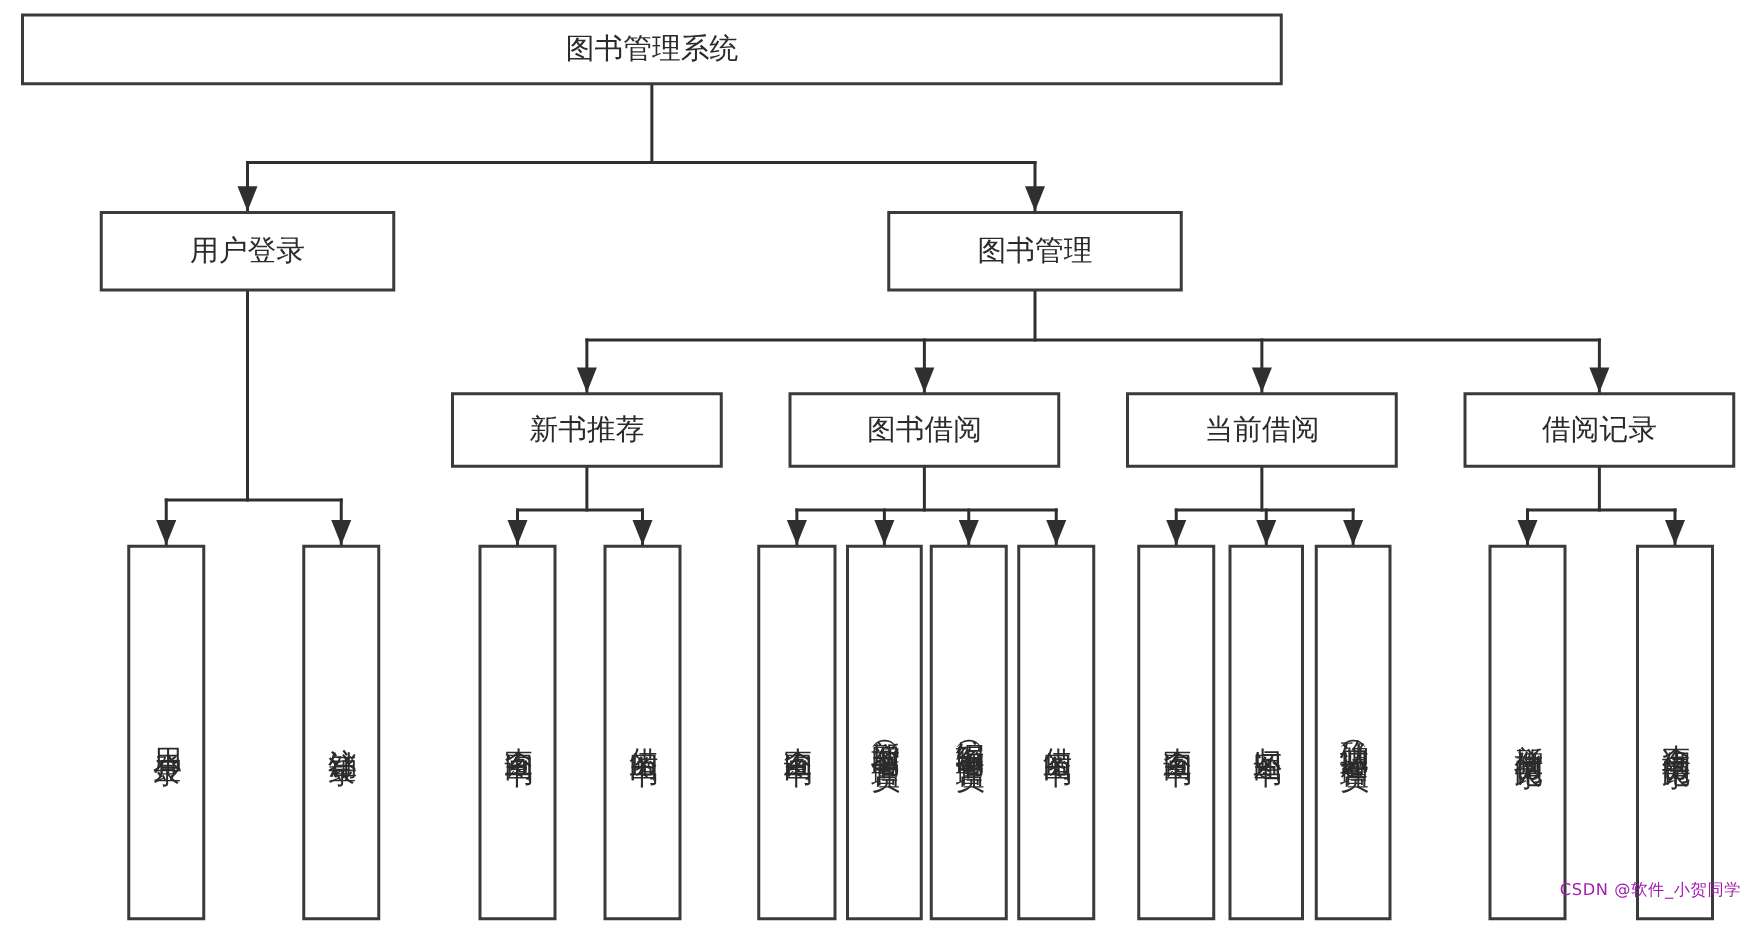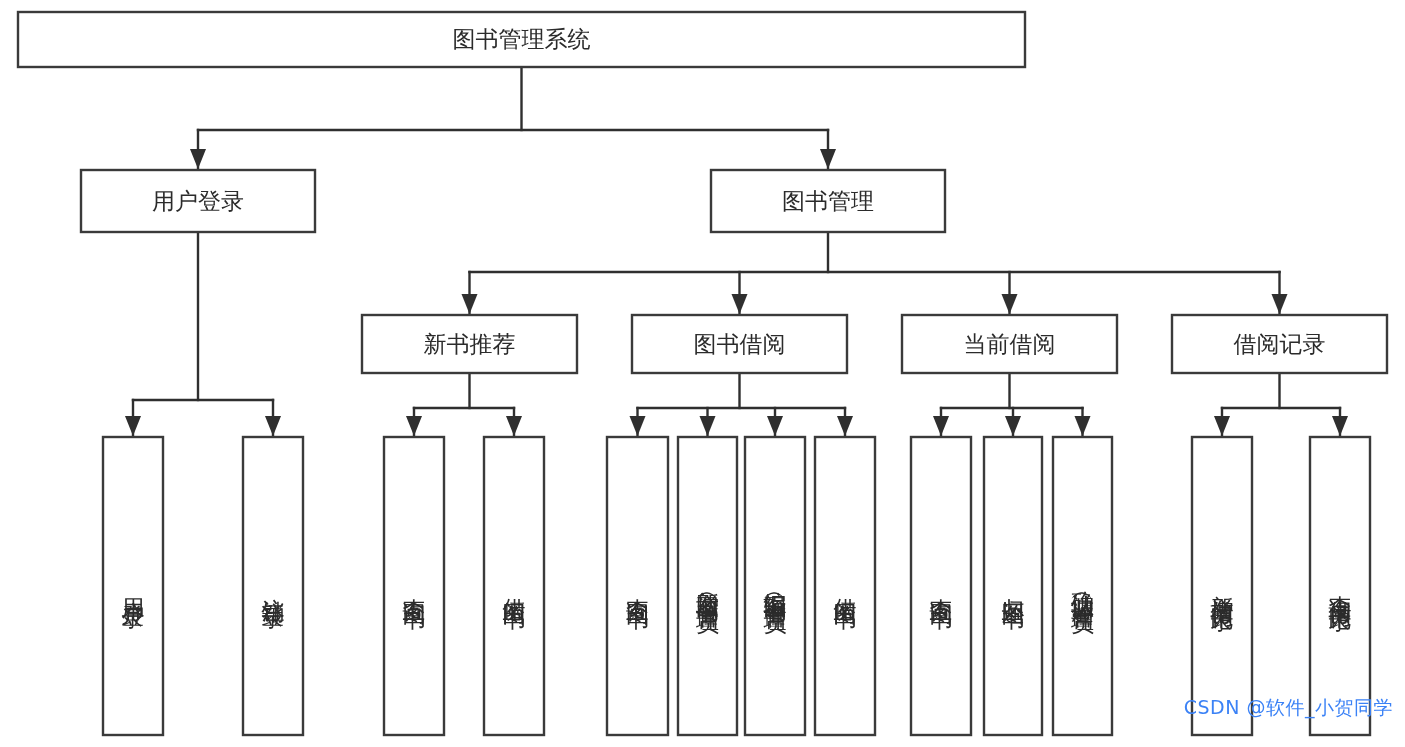--- a/index.html
+++ b/index.html
@@ -62,22 +62,22 @@
     color: #2b2b2b;
     font-family: "DejaVu Sans", "Liberation Sans", sans-serif;
     line-height: 1;
     white-space: nowrap;
     pointer-events: none;
   }
   #watermark {
     position: absolute;
     right: 12px;
     bottom: 6px;
-    font-size: 19px;
-    color: #3b82f6;
+    font-size: 13px;
+    color: #a21caf;
     font-family: "DejaVu Sans", "Liberation Sans", sans-serif;
     letter-spacing: 0.5px;
     white-space: nowrap;
     text-align: right;
   }
 </style>
 </head>
 <body>
 
 <div id="diagram-root">

